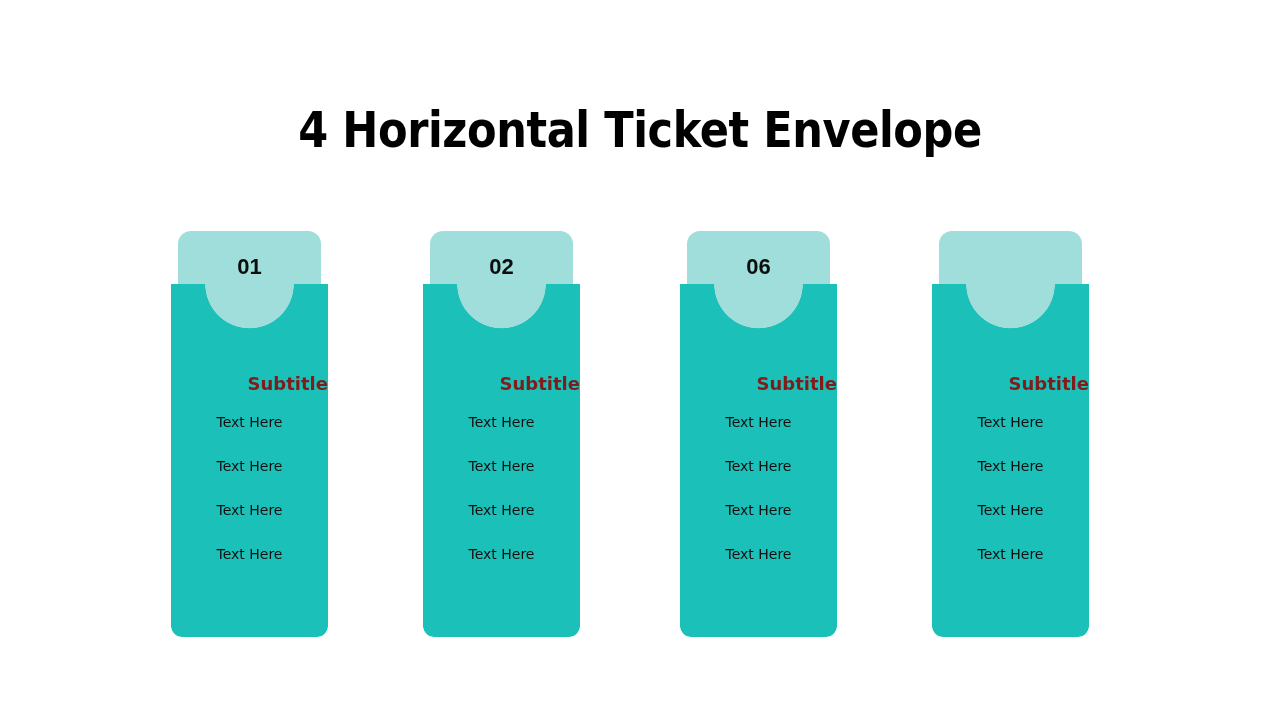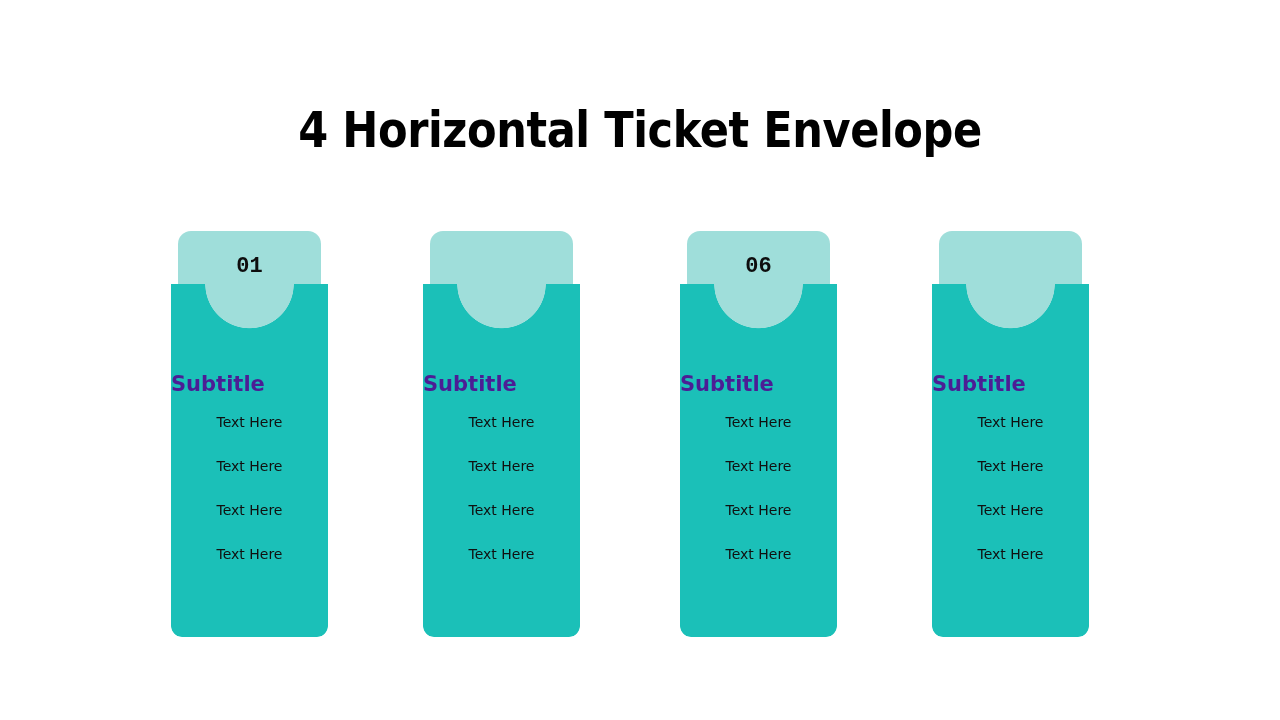--- a/index.html
+++ b/index.html
@@ -96,43 +96,43 @@
       radial-gradient(circle 44px at 78.5px 0px, transparent 0 44px, #000 44.6px);
   }
 
   
   .ticket-number {
     position: absolute;
     left: 0;
     top: 23px;
     width: 157px;
     text-align: center;
-    font-family: Liberation Mono, monospace;
+    font-family: Liberation Sans, sans-serif;
     font-size: 22px;
     font-weight: bold;
     color: #0D0D0D;
     line-height: 26px;
     z-index: 5;
   }
 
   
   .pocket-content {
     position: absolute;
     left: 0;
     top: 140px;
     width: 157px;
     z-index: 4;
   }
 
   .pocket-subtitle {
-    text-align: left;
+    text-align: right;
     font-family: "DejaVu Sans", "Liberation Sans", sans-serif;
-    font-size: 21px;
+    font-size: 18px;
     font-weight: bold;
-    color: #4c1d95;
+    color: #7f1d1d;
     line-height: 26px;
   }
 
   .pocket-lines {
     margin-top: 16px;
   }
 
   .pocket-line {
     text-align: center;
     font-family: "DejaVu Sans", "Liberation Sans", sans-serif;
@@ -168,20 +168,21 @@
           <div class="pocket-line">Text Here</div>
           <div class="pocket-line">Text Here</div>
         </div>
       </div>
     </div>
 
     <div class="ticket-card" style="left:423px;">
       <div class="ticket-sheet" style="background: rgb(159, 222, 218);"></div>
       <div class="ticket-lobe" style="background: rgb(159, 222, 218);"></div>
       <div class="envelope-pocket" style="background: rgb(27, 192, 184);"></div>
+      <div class="ticket-number">02</div>
       <div class="pocket-content">
         <div class="pocket-subtitle">Subtitle</div>
         <div class="pocket-lines">
           <div class="pocket-line">Text Here</div>
           <div class="pocket-line">Text Here</div>
           <div class="pocket-line">Text Here</div>
           <div class="pocket-line">Text Here</div>
         </div>
       </div>
     </div>

